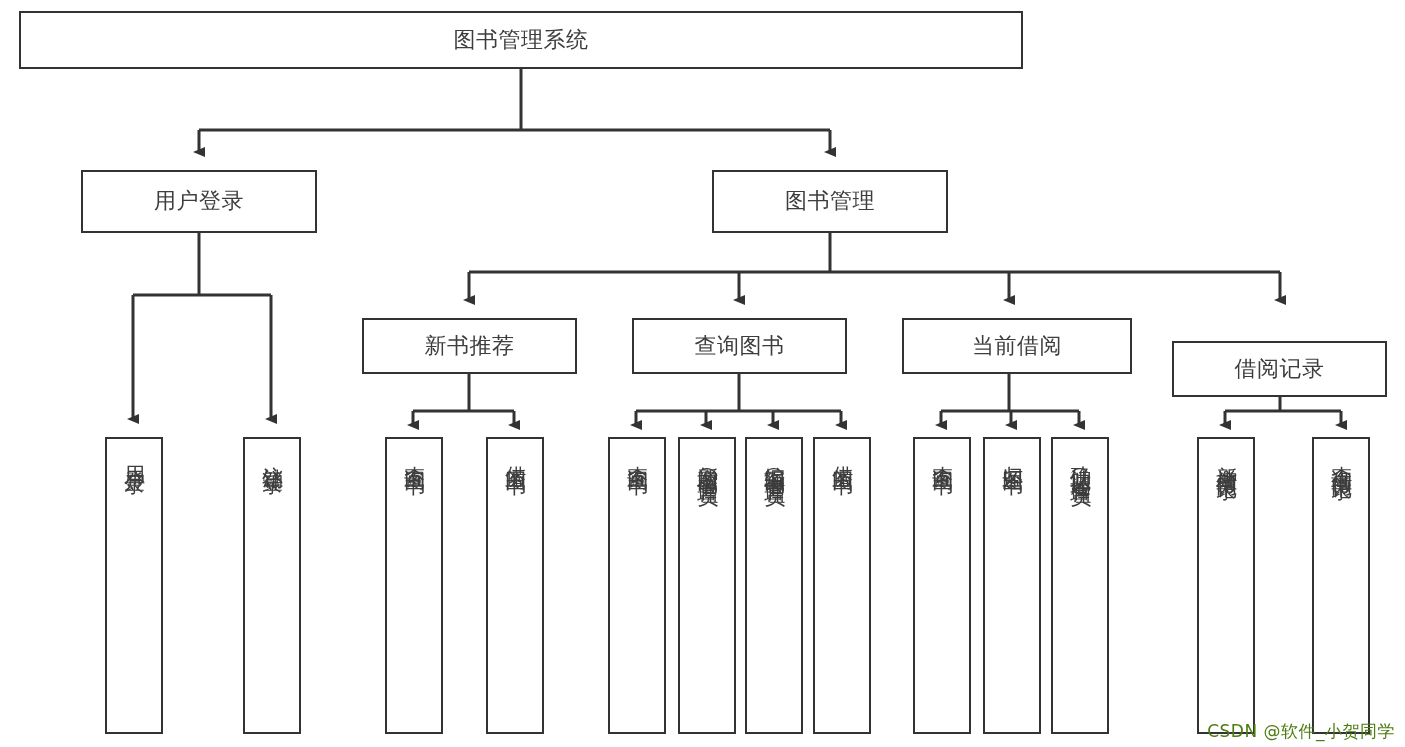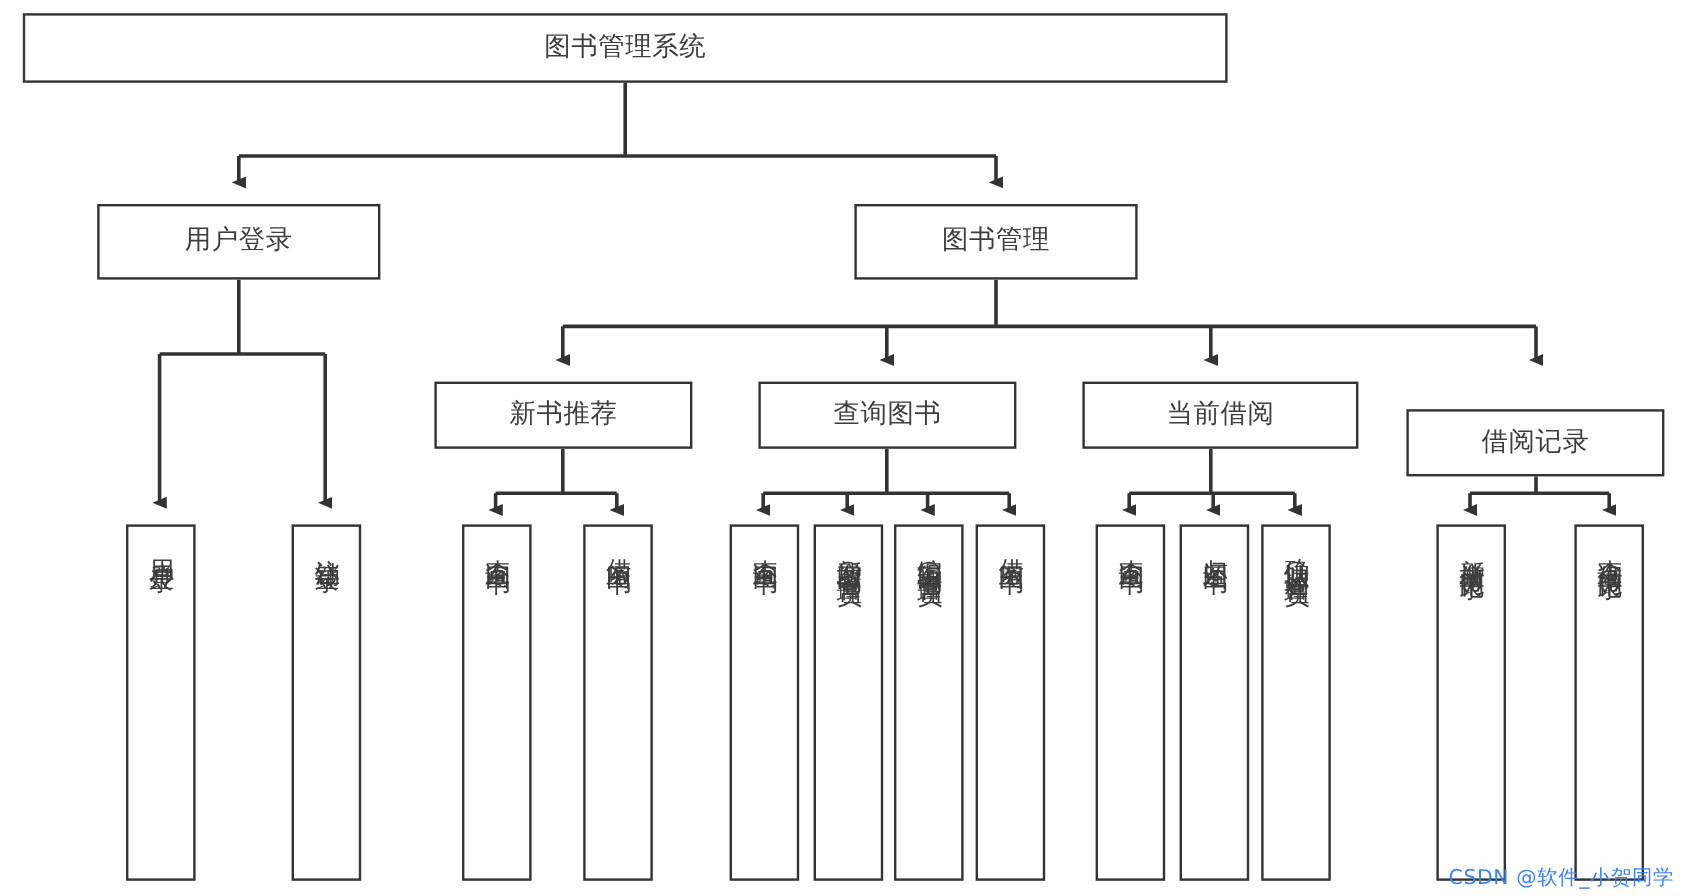--- a/index.html
+++ b/index.html
@@ -59,21 +59,21 @@
     line-height: 1.22;
     letter-spacing: 3px;
     white-space: nowrap;
     text-align: left;
   }
   .watermark {
     position: absolute;
     right: 10px;
     bottom: 4px;
     font-size: 17px;
-    color: #3b82f6;
+    color: #4d7c0f;
     white-space: nowrap;
     letter-spacing: 0.5px;
   }
 </style>
 </head>
 <body>
 
 <div id="canvas">
 
   <svg class="edges" viewBox="0 0 1405 747" xmlns="http://www.w3.org/2000/svg">

